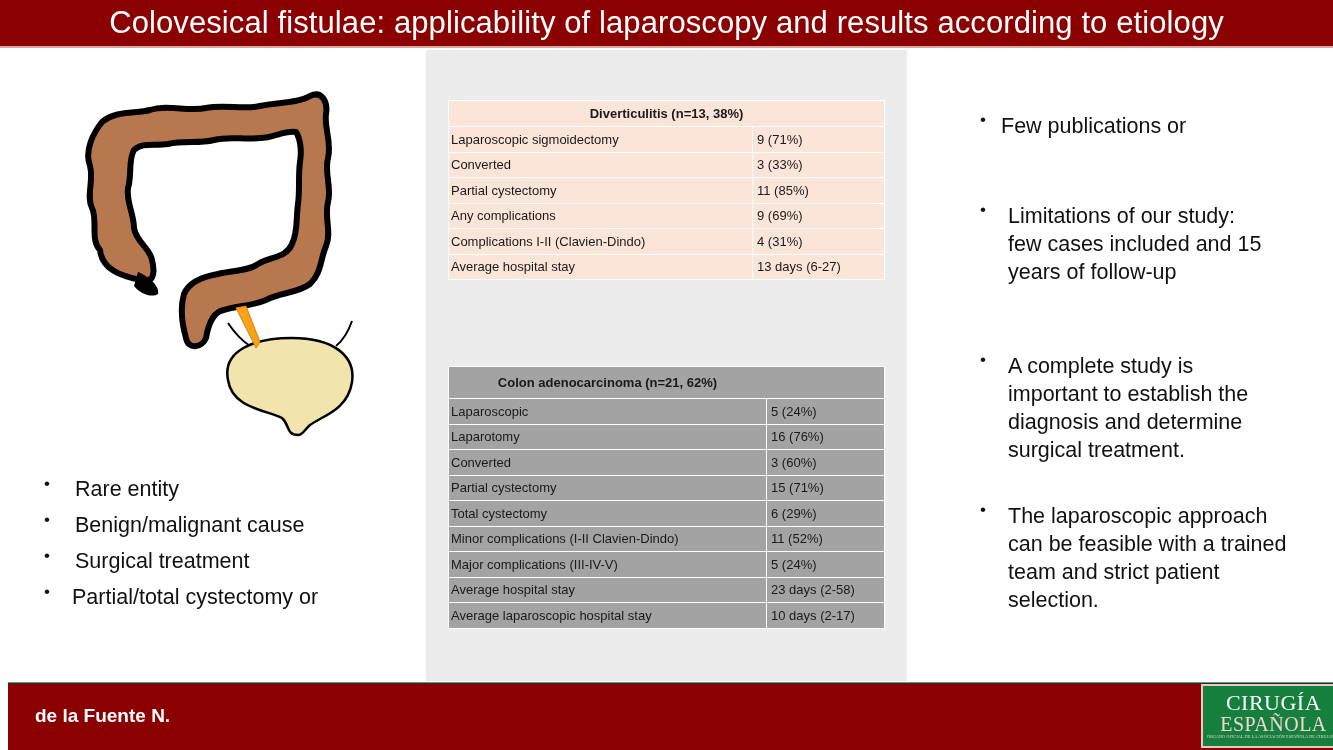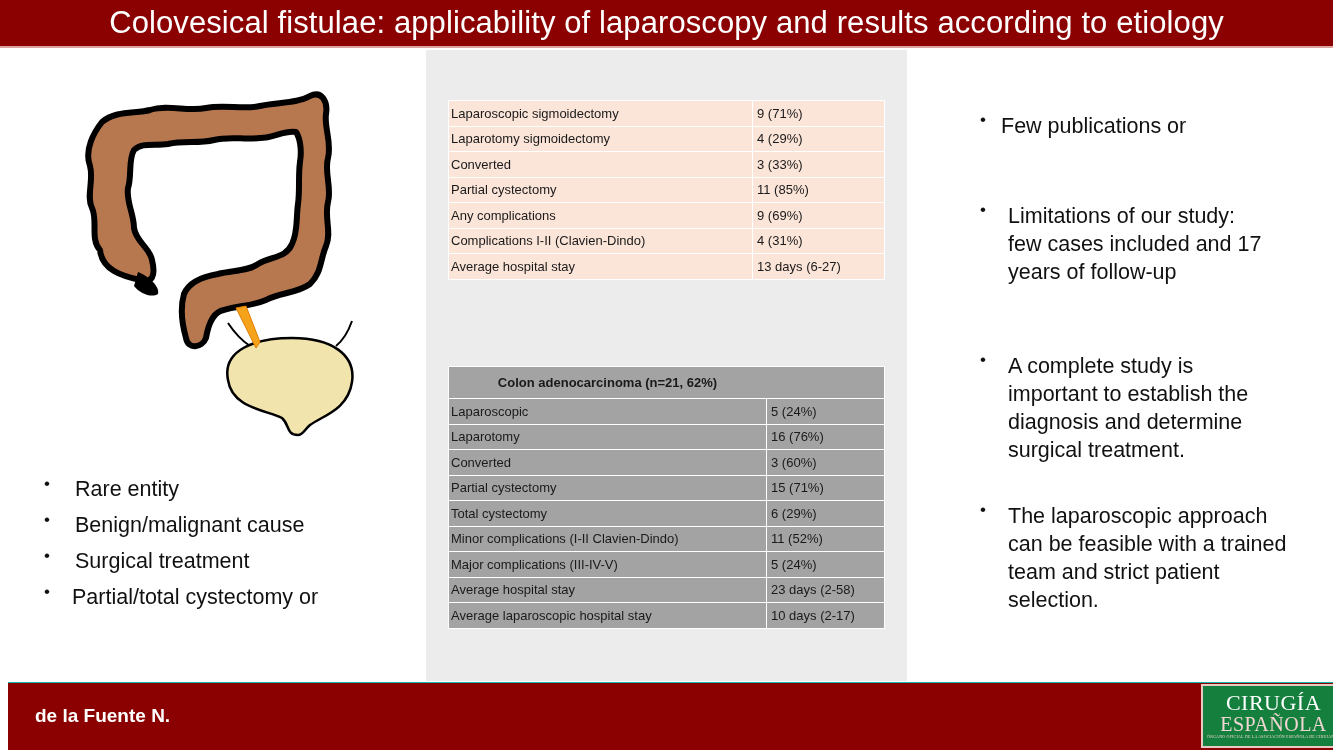--- a/index.html
+++ b/index.html
@@ -117,27 +117,26 @@
     <span class="txt">Surgical treatment</span>
   </li>
   <li class="multi">
     <span class="dot">•</span>
     <span class="txt">Partial/total cystectomy or</span>
   </li>
 </ul>
 
 <table class="data-table" id="tbl-div">
   <tbody>
+      <tr>
+    <th colspan="2">Diverticulitis (n=13, 38%)</th>
+  </tr>
   <tr>
         <td>Laparoscopic sigmoidectomy</td>
         <td class="val">9  (71%)</td>
-      </tr>
-  <tr>
-        <td>Laparotomy sigmoidectomy</td>
-        <td class="val">4  (29%)</td>
       </tr>
   <tr>
         <td>Converted</td>
         <td class="val">3  (33%)</td>
       </tr>
   <tr>
         <td>Partial cystectomy</td>
         <td class="val">11 (85%)</td>
       </tr>
   <tr>
@@ -200,21 +199,21 @@
   </table>
 
 <div class="right-bullets">
   <div class="rb" style="top:0px">
     <span class="dot">•</span>
     <span class="txt" style="padding-left:23px">Few publications or</span>
   </div>
   <div class="rb" style="top:90px">
     <span class="dot">•</span>
     <span class="txt">Limitations of our study:</span>
-    <span class="txt">few cases included and 17</span>
+    <span class="txt">few cases included and 15</span>
     <span class="txt">years of follow-up</span>
   </div>
   <div class="rb" style="top:240px">
     <span class="dot">•</span>
     <span class="txt">A complete study is</span>
     <span class="txt">important to establish the</span>
     <span class="txt">diagnosis and determine</span>
     <span class="txt">surgical treatment.</span>
   </div>
   <div class="rb" style="top:390px">

